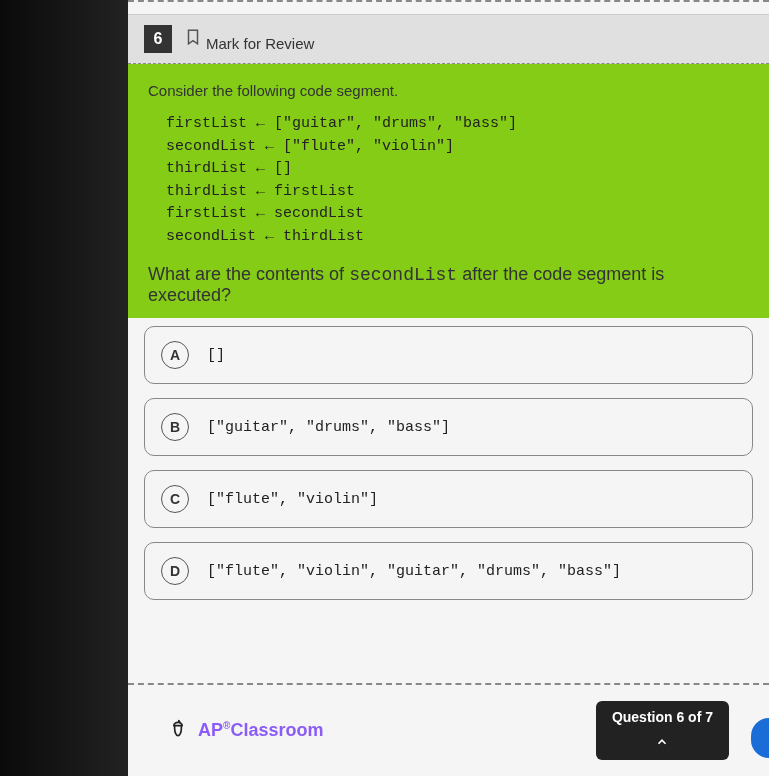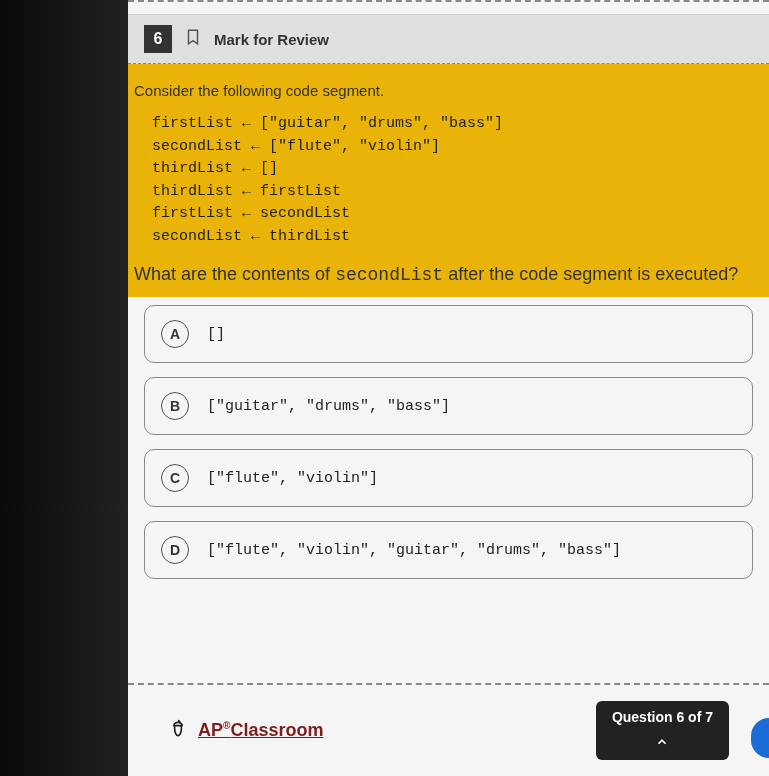--- a/index.html
+++ b/index.html
@@ -75,32 +75,31 @@
       width: 28px;
       height: 28px;
       display: flex;
       align-items: center;
       justify-content: center;
       font-weight: 700;
       font-size: 16px;
     }
     .bookmark-group {
       display: flex;
-      align-items: center;
-      gap: 12px;
+      align-items: flex-end;
+      gap: 4px;
       cursor: pointer;
-      font-weight: bold;
     }
     .mark-review {
       font-size: 15px;
       color: #333;
     }
     .question-body {
-      padding: 18px 6px 12px;
-      background: #eab308;
+      padding: 18px 20px 12px;
+      background: #84cc16;
     }
     .question-prompt {
       font-size: 15px;
       color: #333;
       margin-bottom: 14px;
     }
     .code-block {
       font-family: 'Courier New', monospace;
       font-size: 15px;
       color: #222;
@@ -161,22 +160,21 @@
       justify-content: space-between;
     }
     .footer-left {
       display: flex;
       align-items: center;
       gap: 10px;
     }
     .ap-logo {
       font-size: 18px;
       font-weight: 700;
-      color: #7f1d1d;
-      text-decoration: underline;
+      color: #8b5cf6;
     }
     .ap-logo sup {
       font-size: 10px;
     }
     .question-counter {
       background: #222;
       color: #fff;
       padding: 8px 16px;
       border-radius: 6px;
       display: flex;

